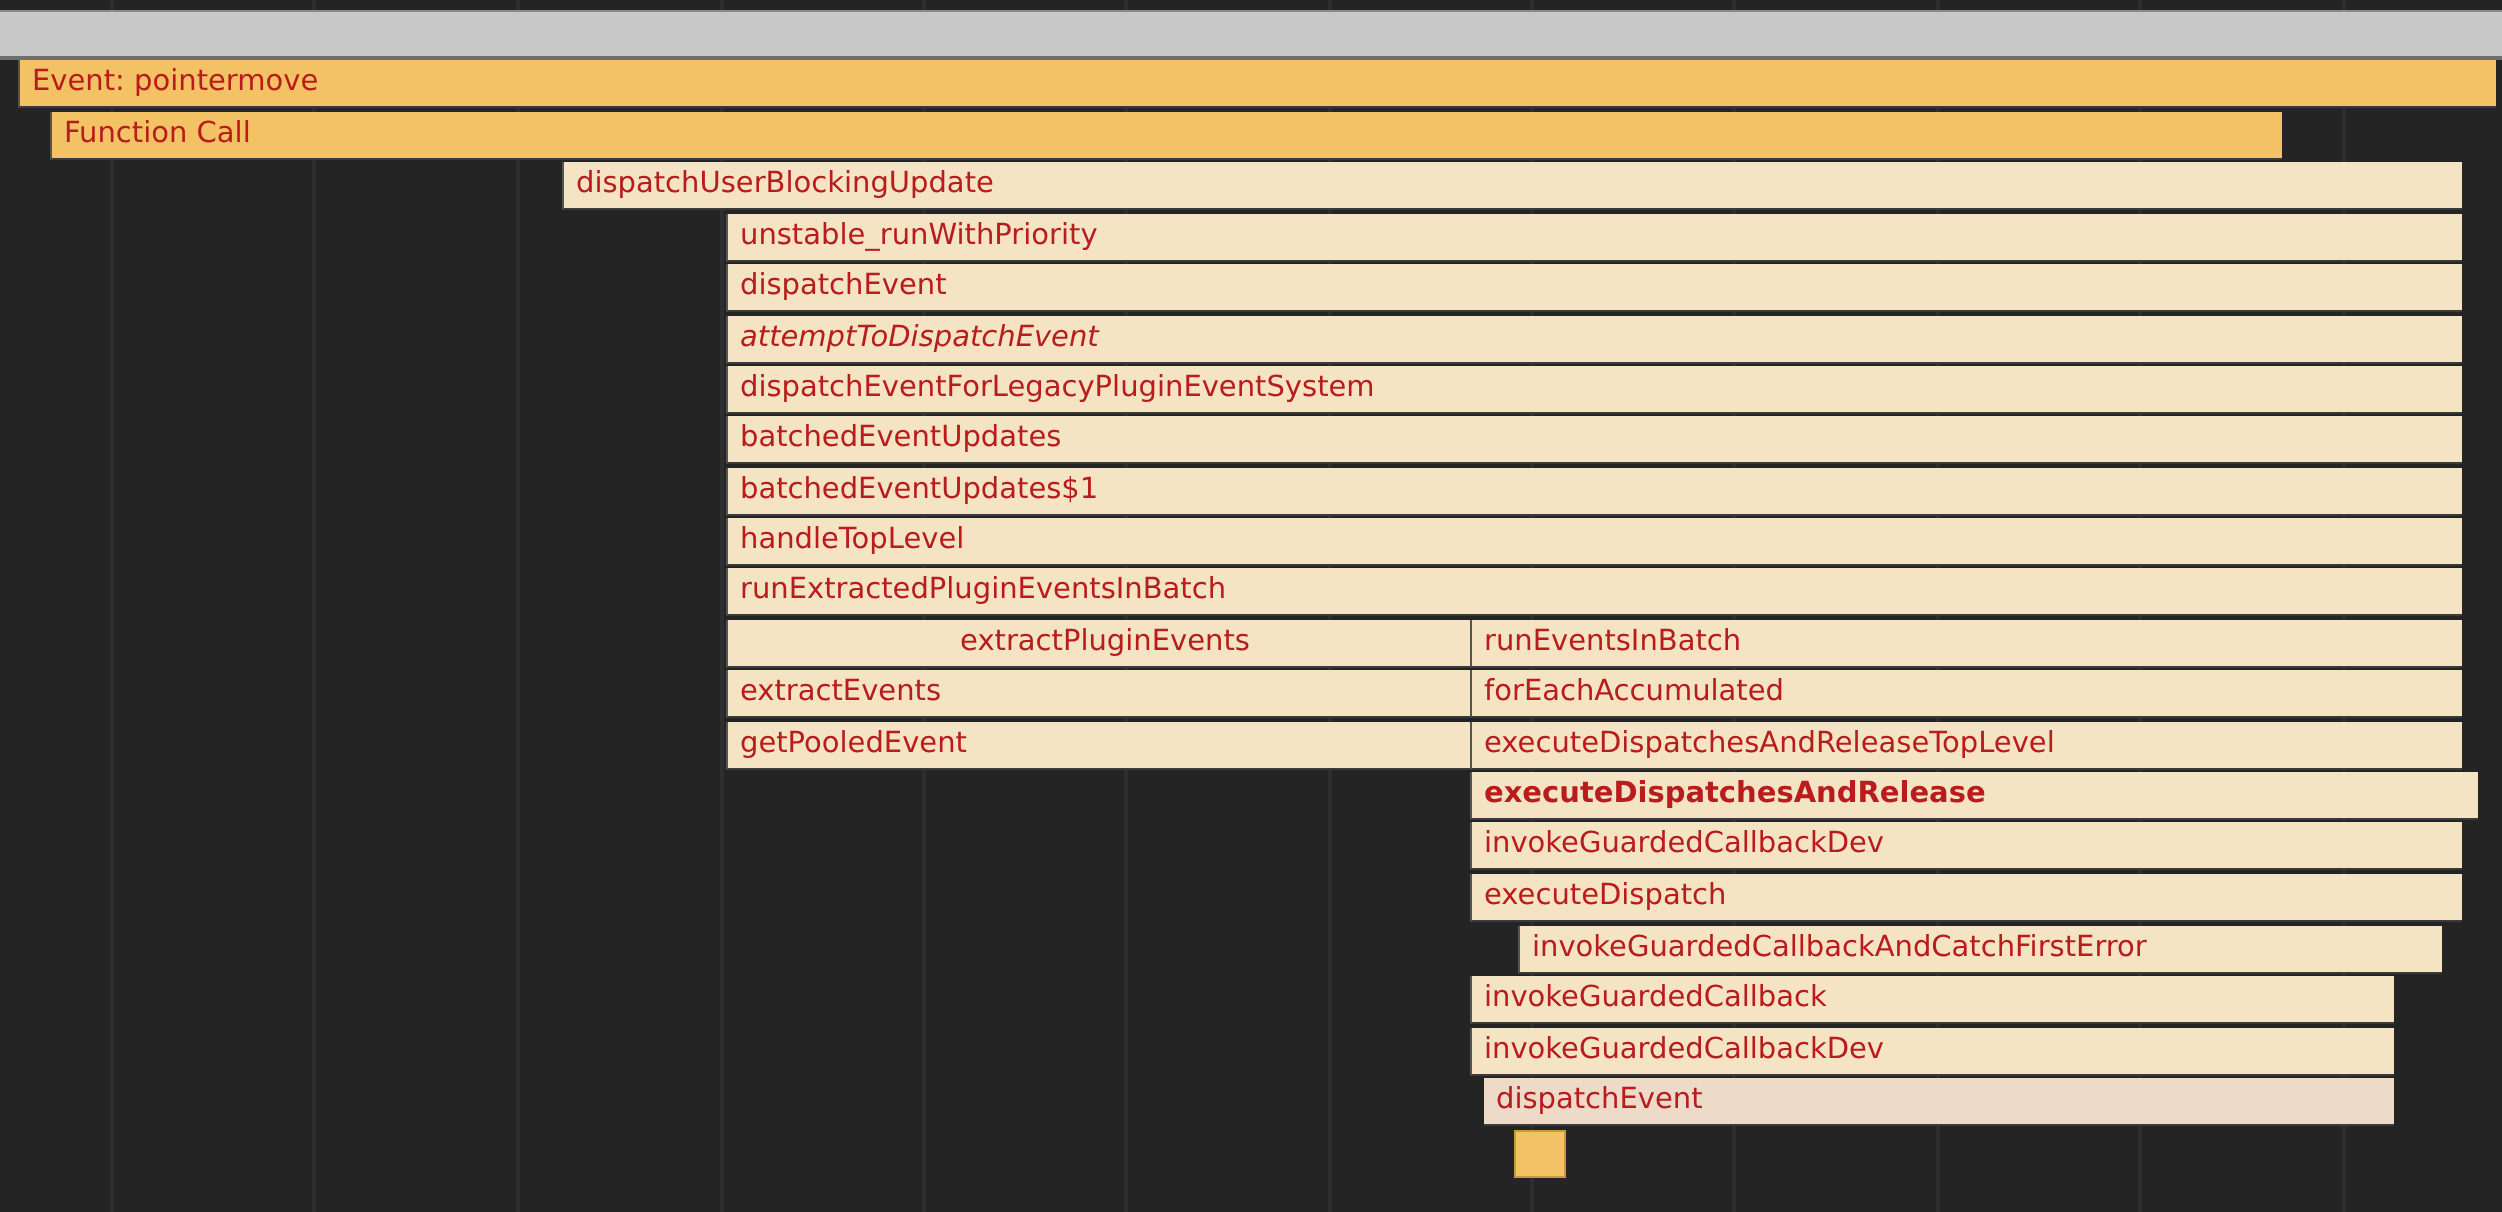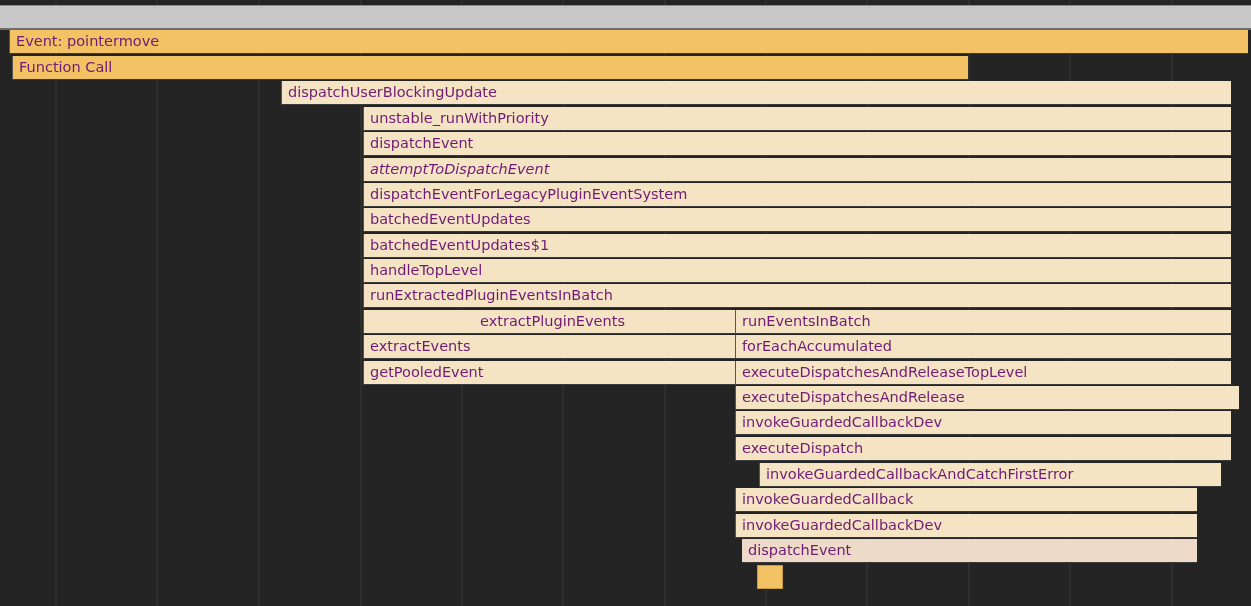--- a/index.html
+++ b/index.html
@@ -10,21 +10,21 @@
   }
   .topline { position: absolute; left: 0; top: 0; width: 1251px; height: 5px; background: #242424; }
   .grid { position: absolute; top: 0; width: 2px; height: 606px; background: #2e2e2e; }
   .ruler {
     position: absolute; left: 0; top: 5px; width: 1251px; height: 22px;
     background: #c8c8c8; border-top: 1px solid #8a8a8a; border-bottom: 2px solid #6e6e6e;
   }
   .bar {
     position: absolute; height: 24px; box-sizing: border-box;
     border-bottom: 1px solid #3a3a3a; border-left: 1px solid #555;
-    font-size: 14.5px; line-height: 23px; color: #701a75;
+    font-size: 14.5px; line-height: 23px; color: #b91c1c;
     padding-left: 6px; white-space: nowrap; overflow: hidden; cursor: pointer;
   }
   .hot { background: #f2c264; }
   .warm { background: #f4e4c4; }
   .pink { background: #eddac8; border-left: none; }
   .tiny { position: absolute; background: #f2c264; border: 1px solid #c99a3d; box-sizing: border-box; }
 </style>
 </head>
 <body>
 
@@ -39,37 +39,37 @@
     <div class="grid" style="left: 664px;"></div>
     <div class="grid" style="left: 765px;"></div>
     <div class="grid" style="left: 866px;"></div>
     <div class="grid" style="left: 968px;"></div>
     <div class="grid" style="left: 1069px;"></div>
     <div class="grid" style="left: 1171px;"></div>
   </div>
 <div class="ruler"></div>
 <div id="frames">
     <div class="bar hot" style="left: 9px; top: 30px; width: 1239px; background: rgb(242, 194, 100);"><span>Event: pointermove</span></div>
-    <div class="bar hot" style="left: 12px; top: 56px; width: 956px; background: rgb(242, 194, 100);"><span>Function Call</span></div>
+    <div class="bar hot" style="left: 25px; top: 56px; width: 1116px; background: rgb(242, 194, 100);"><span>Function Call</span></div>
     <div class="bar warm" style="left: 281px; top: 81px; width: 950px; background: rgb(244, 228, 196);"><span>dispatchUserBlockingUpdate</span></div>
     <div class="bar warm" style="left: 363px; top: 107px; width: 868px; background: rgb(244, 228, 196);"><span>unstable_runWithPriority</span></div>
     <div class="bar warm" style="left: 363px; top: 132px; width: 868px; background: rgb(244, 228, 196);"><span>dispatchEvent</span></div>
     <div class="bar warm" style="left: 363px; top: 158px; width: 868px; background: rgb(244, 228, 196); font-style: italic;"><span>attemptToDispatchEvent</span></div>
     <div class="bar warm" style="left: 363px; top: 183px; width: 868px; background: rgb(244, 228, 196);"><span>dispatchEventForLegacyPluginEventSystem</span></div>
     <div class="bar warm" style="left: 363px; top: 208px; width: 868px; background: rgb(244, 228, 196);"><span>batchedEventUpdates</span></div>
     <div class="bar warm" style="left: 363px; top: 234px; width: 868px; background: rgb(244, 228, 196);"><span>batchedEventUpdates$1</span></div>
     <div class="bar warm" style="left: 363px; top: 259px; width: 868px; background: rgb(244, 228, 196);"><span>handleTopLevel</span></div>
     <div class="bar warm" style="left: 363px; top: 284px; width: 868px; background: rgb(244, 228, 196);"><span>runExtractedPluginEventsInBatch</span></div>
     <div class="bar warm" style="left: 363px; top: 310px; width: 372px; background: rgb(244, 228, 196); text-align: center;"><span>extractPluginEvents</span></div>
     <div class="bar warm" style="left: 735px; top: 310px; width: 496px; background: rgb(244, 228, 196);"><span>runEventsInBatch</span></div>
     <div class="bar warm" style="left: 363px; top: 335px; width: 372px; background: rgb(244, 228, 196);"><span>extractEvents</span></div>
     <div class="bar warm" style="left: 735px; top: 335px; width: 496px; background: rgb(244, 228, 196);"><span>forEachAccumulated</span></div>
     <div class="bar warm" style="left: 363px; top: 361px; width: 372px; background: rgb(244, 228, 196);"><span>getPooledEvent</span></div>
     <div class="bar warm" style="left: 735px; top: 361px; width: 496px; background: rgb(244, 228, 196);"><span>executeDispatchesAndReleaseTopLevel</span></div>
-    <div class="bar warm" style="left: 735px; top: 386px; width: 504px; background: rgb(244, 228, 196);"><span>executeDispatchesAndRelease</span></div>
+    <div class="bar warm" style="left: 735px; top: 386px; width: 504px; background: rgb(244, 228, 196); font-weight: bold;"><span>executeDispatchesAndRelease</span></div>
     <div class="bar warm" style="left: 735px; top: 411px; width: 496px; background: rgb(244, 228, 196);"><span>invokeGuardedCallbackDev</span></div>
     <div class="bar warm" style="left: 735px; top: 437px; width: 496px; background: rgb(244, 228, 196);"><span>executeDispatch</span></div>
     <div class="bar warm" style="left: 735px; top: 463px; width: 462px; background: rgb(244, 228, 196); margin-left: 24px;"><span>invokeGuardedCallbackAndCatchFirstError</span></div>
     <div class="bar warm" style="left: 735px; top: 488px; width: 462px; background: rgb(244, 228, 196);"><span>invokeGuardedCallback</span></div>
     <div class="bar warm" style="left: 735px; top: 514px; width: 462px; background: rgb(244, 228, 196);"><span>invokeGuardedCallbackDev</span></div>
     <div class="bar pink" style="left: 742px; top: 539px; width: 455px; background: rgb(237, 218, 200);"><span>dispatchEvent</span></div>
     <div class="tiny" style="left: 757px; top: 565px; width: 26px; height: 24px;"></div>
   </div>
 
 </body></html>

